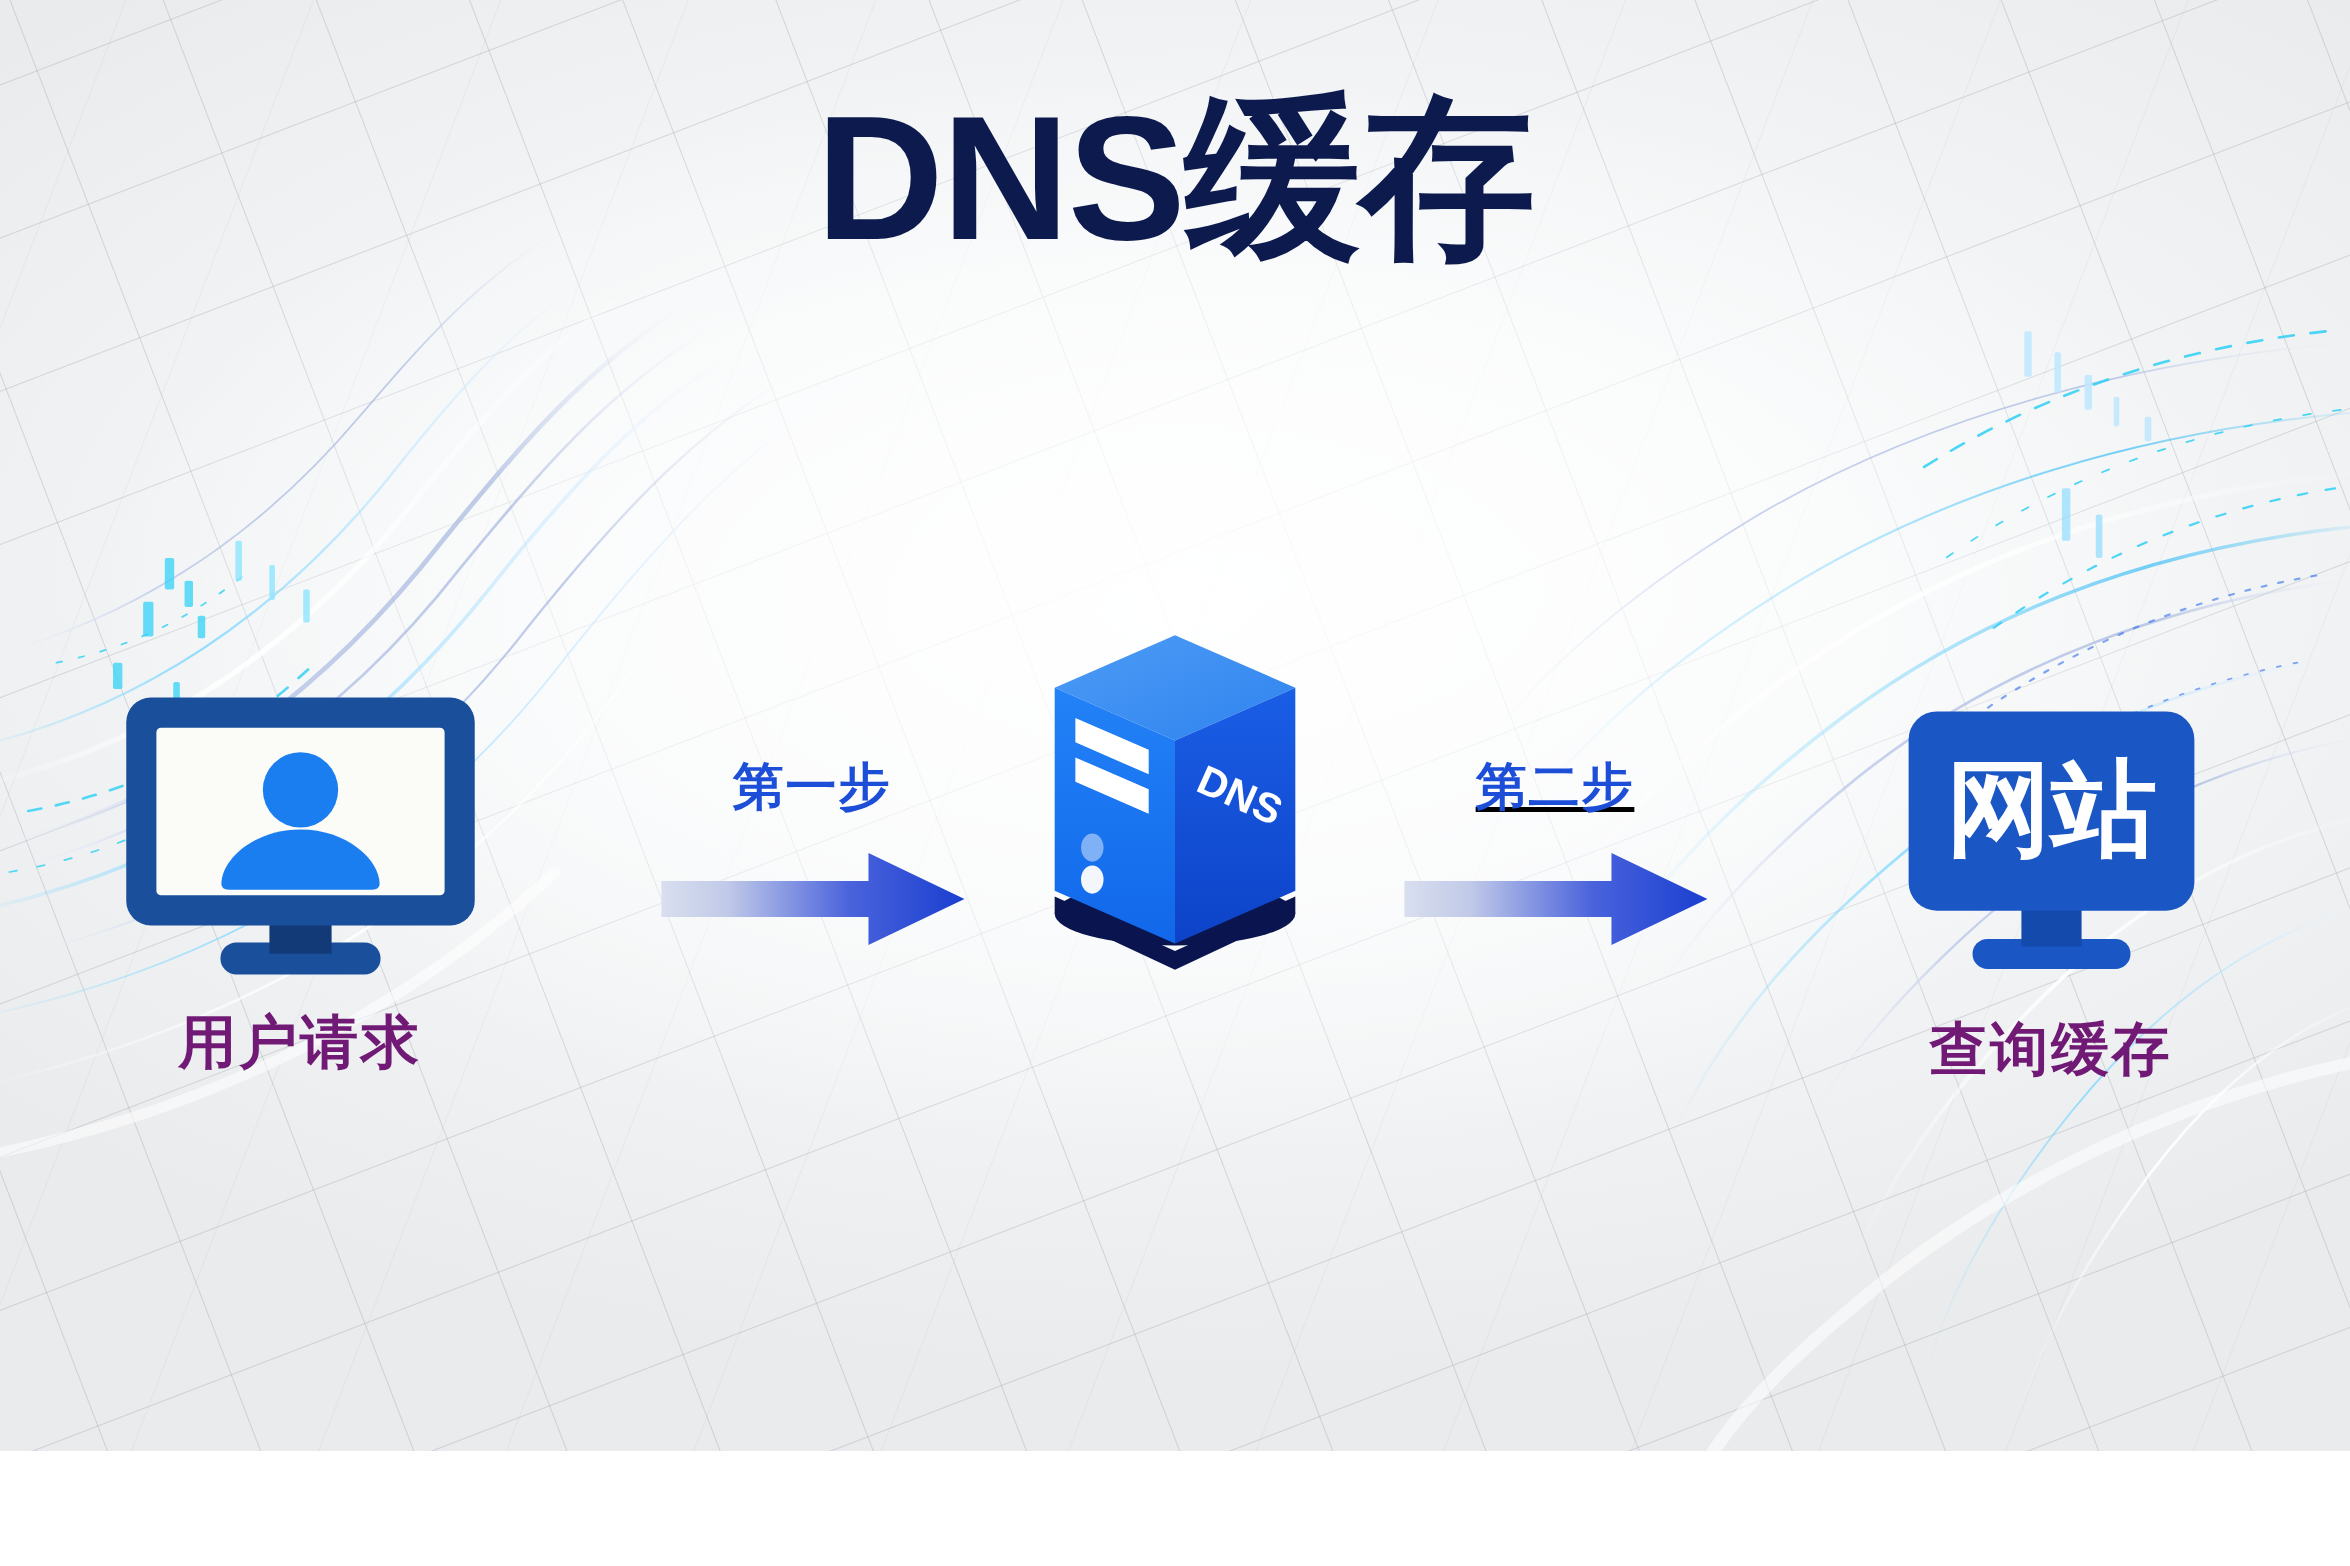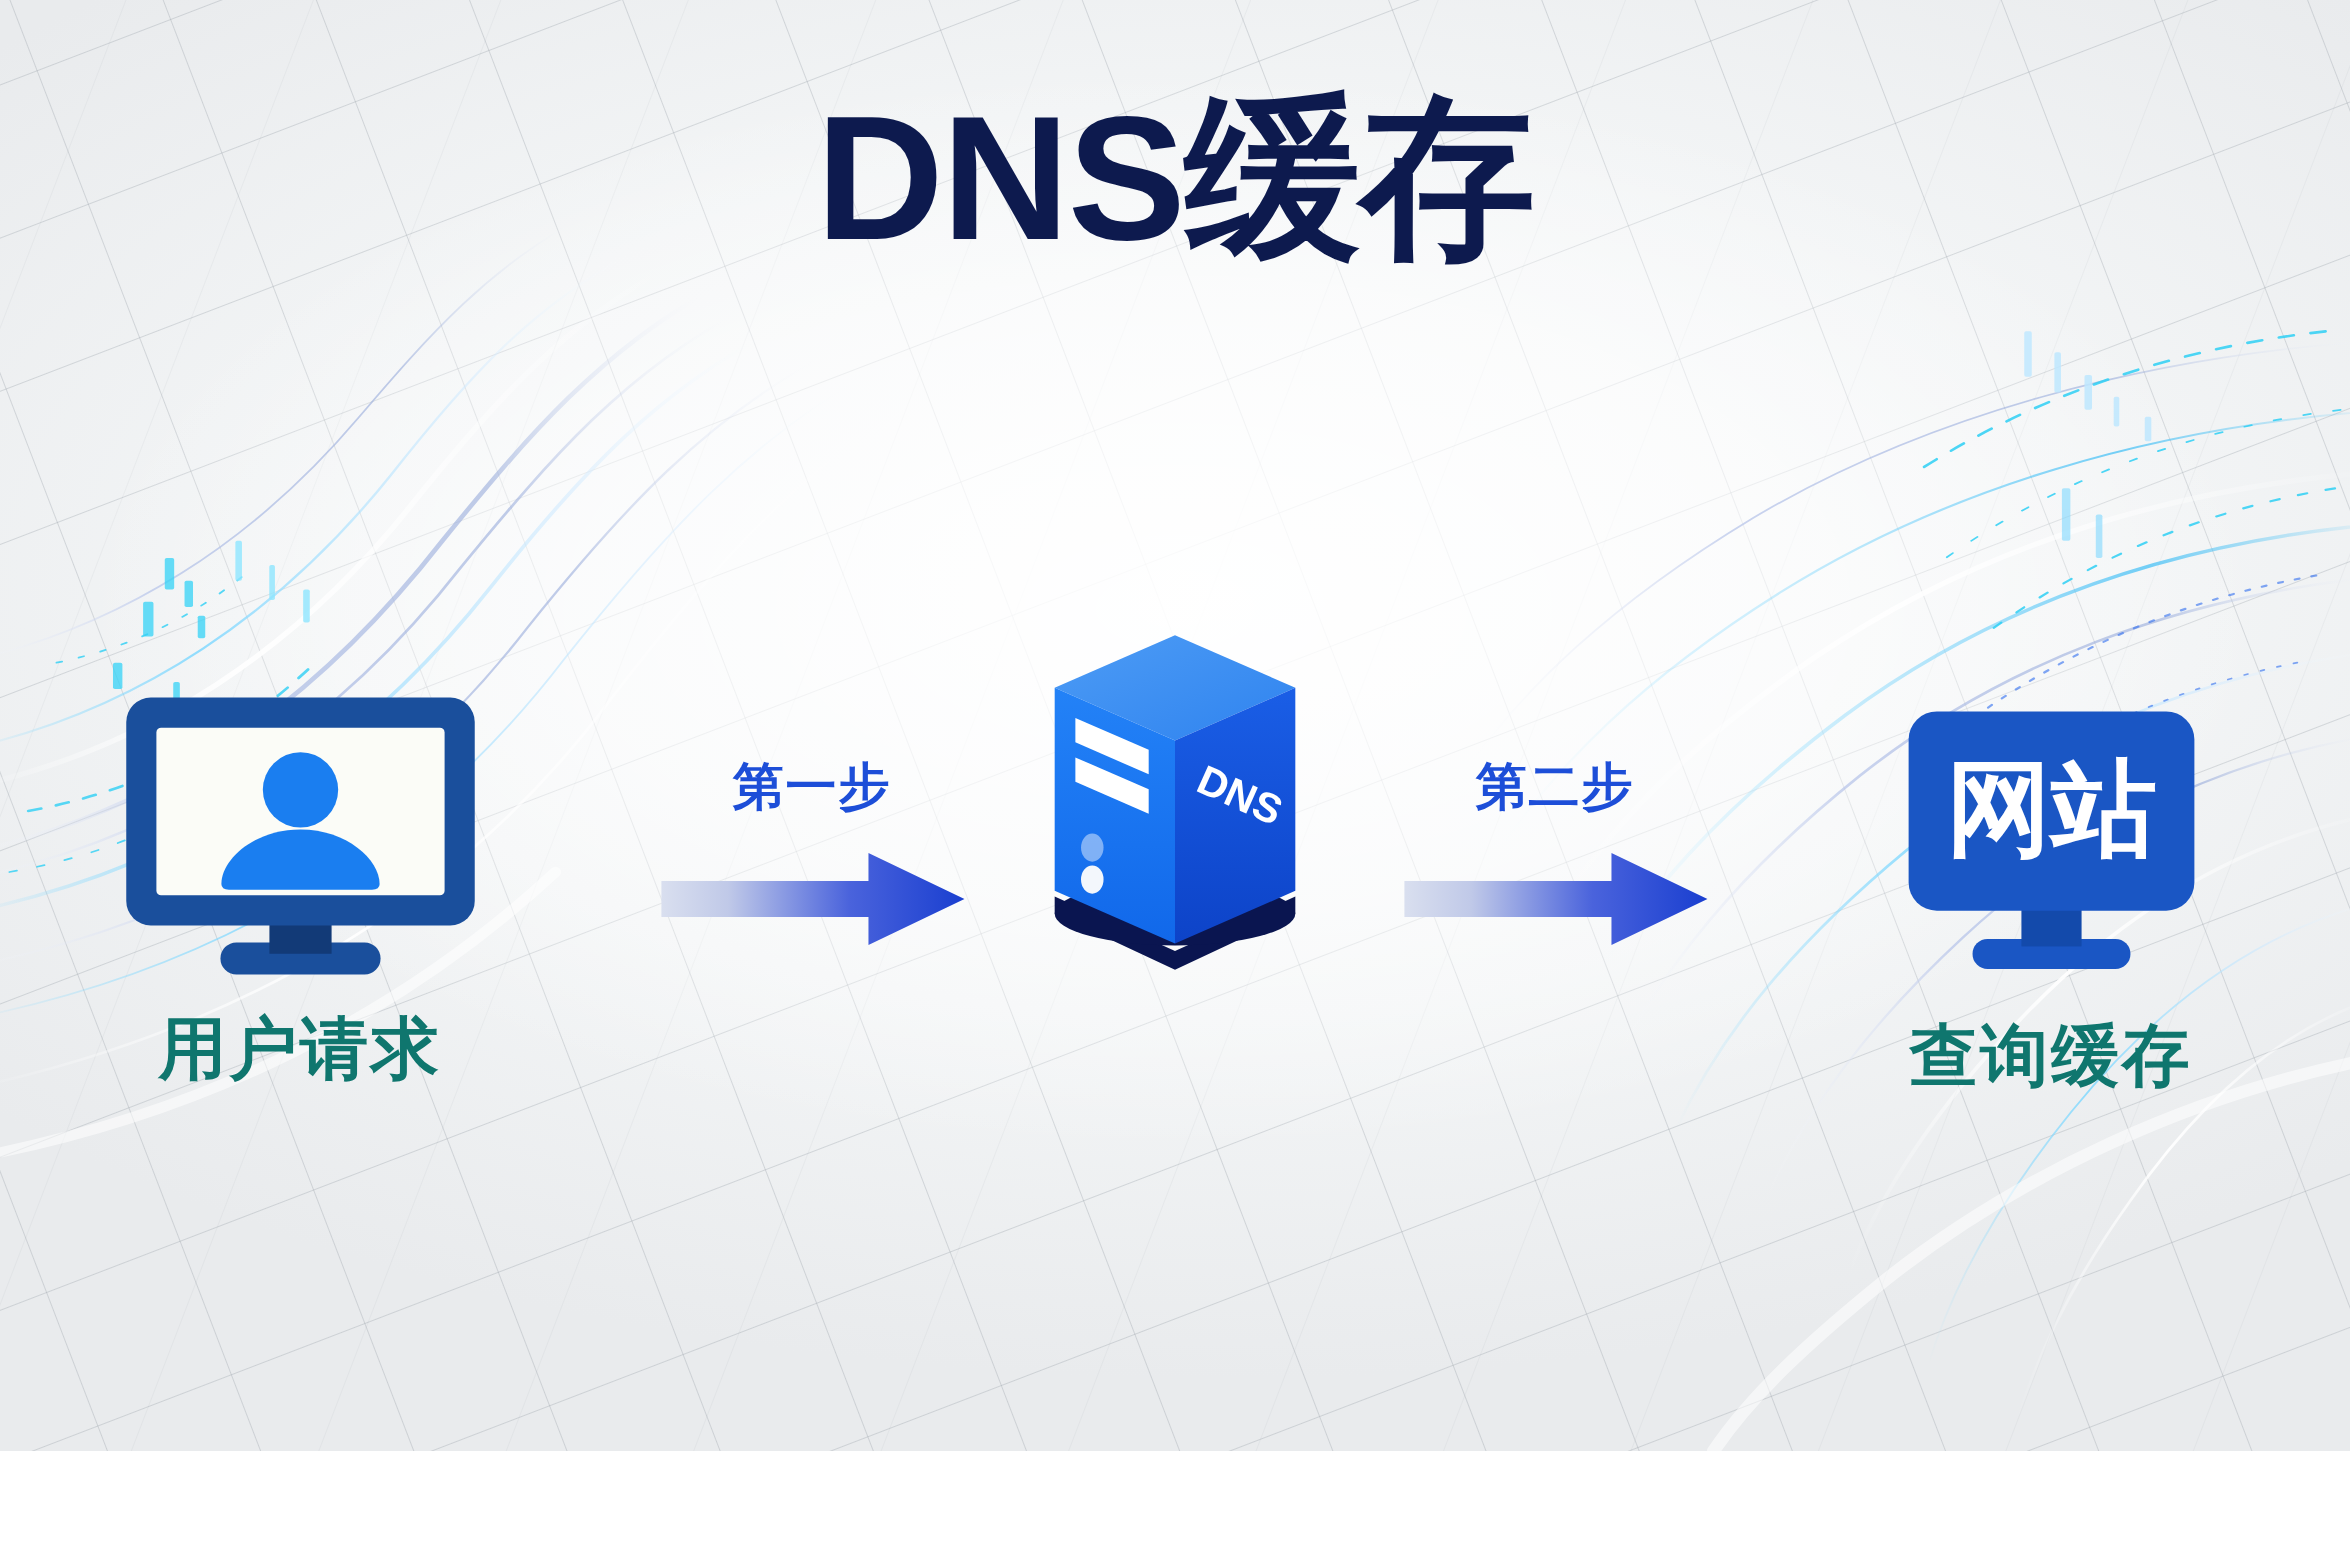--- a/index.html
+++ b/index.html
@@ -93,35 +93,35 @@
     width: 490px;
   }
   .node-icon {
     height: 311px;
     display: flex;
     align-items: center;
     justify-content: center;
   }
   .node-label {
     margin-top: 13px;
-    font-size: 68px;
+    font-size: 58px;
     font-weight: 700;
-    color: #0f766e;
+    color: #701a75;
     letter-spacing: 2.8px;
     font-family: "Liberation Sans", "DejaVu Sans", sans-serif;
   }
 
   #node-user   { left: 55px;   top: 21px; }
   #node-server { left: 930px;  top: -45px; }
   #node-site   { left: 1806px; top: 28px; }
 
   
   .arrow-group { position: absolute; width: 320px; text-align: center; }
   #arrow1 { left: 652px;  top: 94px; }
-  #arrow2 { left: 1395px; top: 94px; }
+  #arrow2 { left: 1395px; top: 94px; text-decoration: underline; }
   .arrow-label {
     font-size: 51px;
     font-weight: 700;
     color: #1d4ed8;
     letter-spacing: 1.9px;
     margin-bottom: 24.5px;
     font-family: "Liberation Sans", "DejaVu Sans", sans-serif;
   }
   .arrow-svg { display: block; }
 </style>

